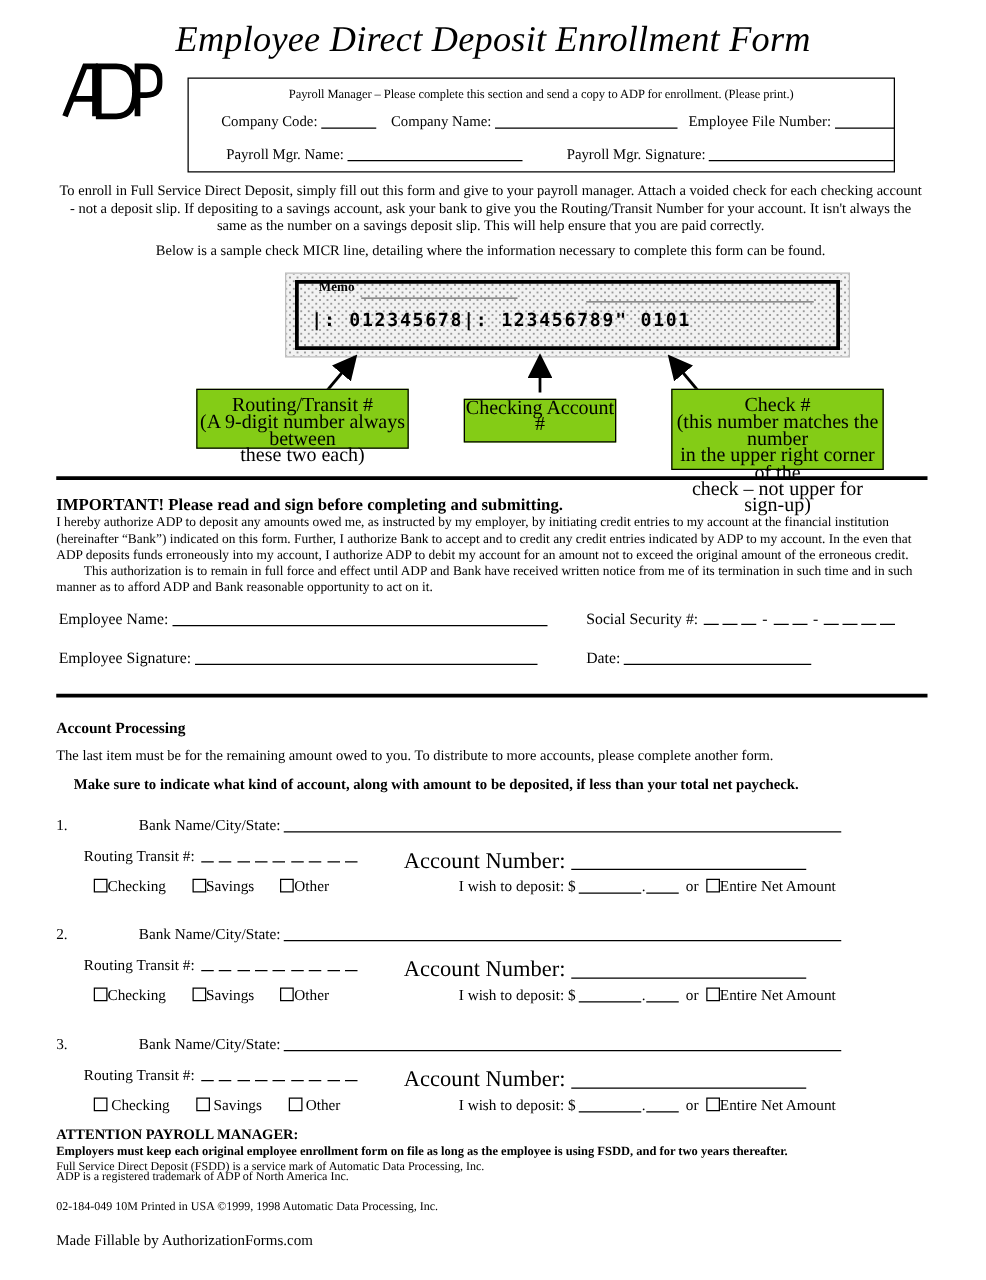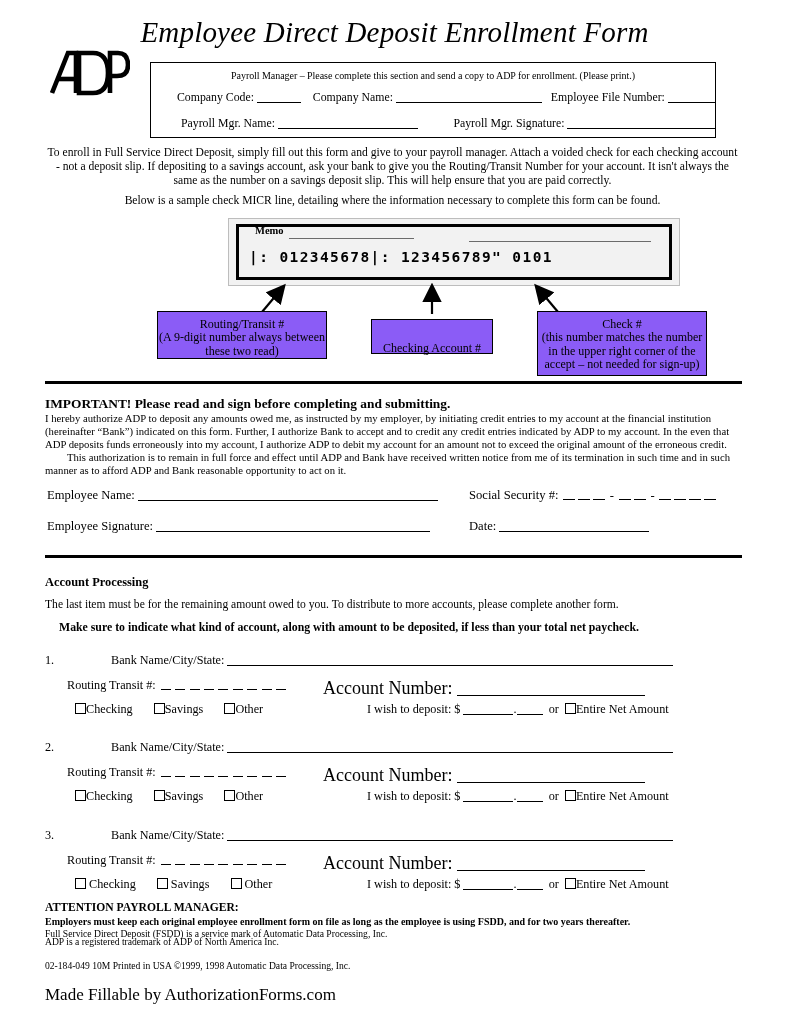--- a/index.html
+++ b/index.html
@@ -112,28 +112,28 @@
     white-space: nowrap;
   }
 
   
   .arrows { position: absolute; left: 0; top: 270px; width: 789px; height: 50px; }
 
   
   .callout {
     position: absolute;
     border: 1.4px solid #000;
-    background: #8b5cf6;
-    font-size: 12px;
+    background: #84cc16;
+    font-size: 16px;
     line-height: 13.4px;
     text-align: center;
     padding-top: 6px;
   }
   #callout-routing  { left: 157px; top: 311px; width: 170px; height: 48px; }
-  #callout-checking { left: 371px; top: 319px; width: 122px; height: 35px; padding-top: 22px; }
+  #callout-checking { left: 371px; top: 319px; width: 122px; height: 35px; padding-top: 0; }
   #callout-check    { left: 537px; top: 311px; width: 170px; height: 65px; }
 
   
   .hr-thick {
     position: absolute;
     left: 45px; width: 697px; height: 3px;
     background: #000;
   }
   #hr-1 { top: 381px; }
   #hr-2 { top: 555px; }
@@ -208,21 +208,21 @@
   #attn-sub {
     position: absolute; left: 45px; top: 916px; width: 700px;
     font-size: 10px; font-weight: bold;
   }
   .fine { position: absolute; left: 45px; font-size: 9.6px; }
   #fine-1 { top: 936px; }
   #fine-2 { top: 928px; }
   #fine-3 { top: 960px; }
   #madeby {
     position: absolute; left: 45px; top: 985px;
-    font-size: 17px;
+    font-size: 12px;
   }
 </style>
 </head>
 <body>
 
 <div class="page">
 
   <div class="title">Employee Direct Deposit Enrollment Form</div>
 
   <div class="adp-logo">
@@ -278,30 +278,30 @@
       </marker>
     </defs>
     <line x1="262" y1="42" x2="283" y2="17" stroke="#000" stroke-width="2.2" marker-end="url(#ah)"></line>
     <line x1="432" y1="44" x2="432" y2="17" stroke="#000" stroke-width="2.2" marker-end="url(#ah)"></line>
     <line x1="558" y1="42" x2="537" y2="17" stroke="#000" stroke-width="2.2" marker-end="url(#ah)"></line>
   </svg>
 
   <div class="callout" id="callout-routing">
     <div>Routing/Transit #</div>
     <div>(A 9-digit number always between</div>
-    <div>these two read)</div>
+    <div>these two each)</div>
   </div>
   <div class="callout" id="callout-checking">
     <div>Checking Account #</div>
   </div>
   <div class="callout" id="callout-check">
     <div>Check #</div>
     <div>(this number matches the number</div>
     <div>in the upper right corner of the</div>
-    <div>accept – not needed for sign-up)</div>
+    <div>check – not upper for sign-up)</div>
   </div>
 
   <div class="hr-thick" id="hr-1"></div>
 
   <div id="important-head">IMPORTANT! Please read and sign before completing and submitting.</div>
   <div id="auth-para-1">I hereby authorize ADP to deposit any amounts owed me, as instructed by my employer, by initiating credit entries to my account at the financial institution (hereinafter “Bank”) indicated on this form.  Further, I authorize Bank to accept and to credit any credit entries indicated by ADP to my account. In the even that ADP deposits funds erroneously into my account, I authorize ADP to debit my account for an amount not to exceed the original amount of the erroneous credit.</div>
   <div id="auth-para-2">This authorization is to remain in full force and effect until ADP and Bank have received written notice from me of its termination in such time and in such manner as to afford ADP and Bank reasonable opportunity to act on it.</div>
 
   <div class="sign-row" id="emp-name-row">
     <span>Employee Name:</span>

